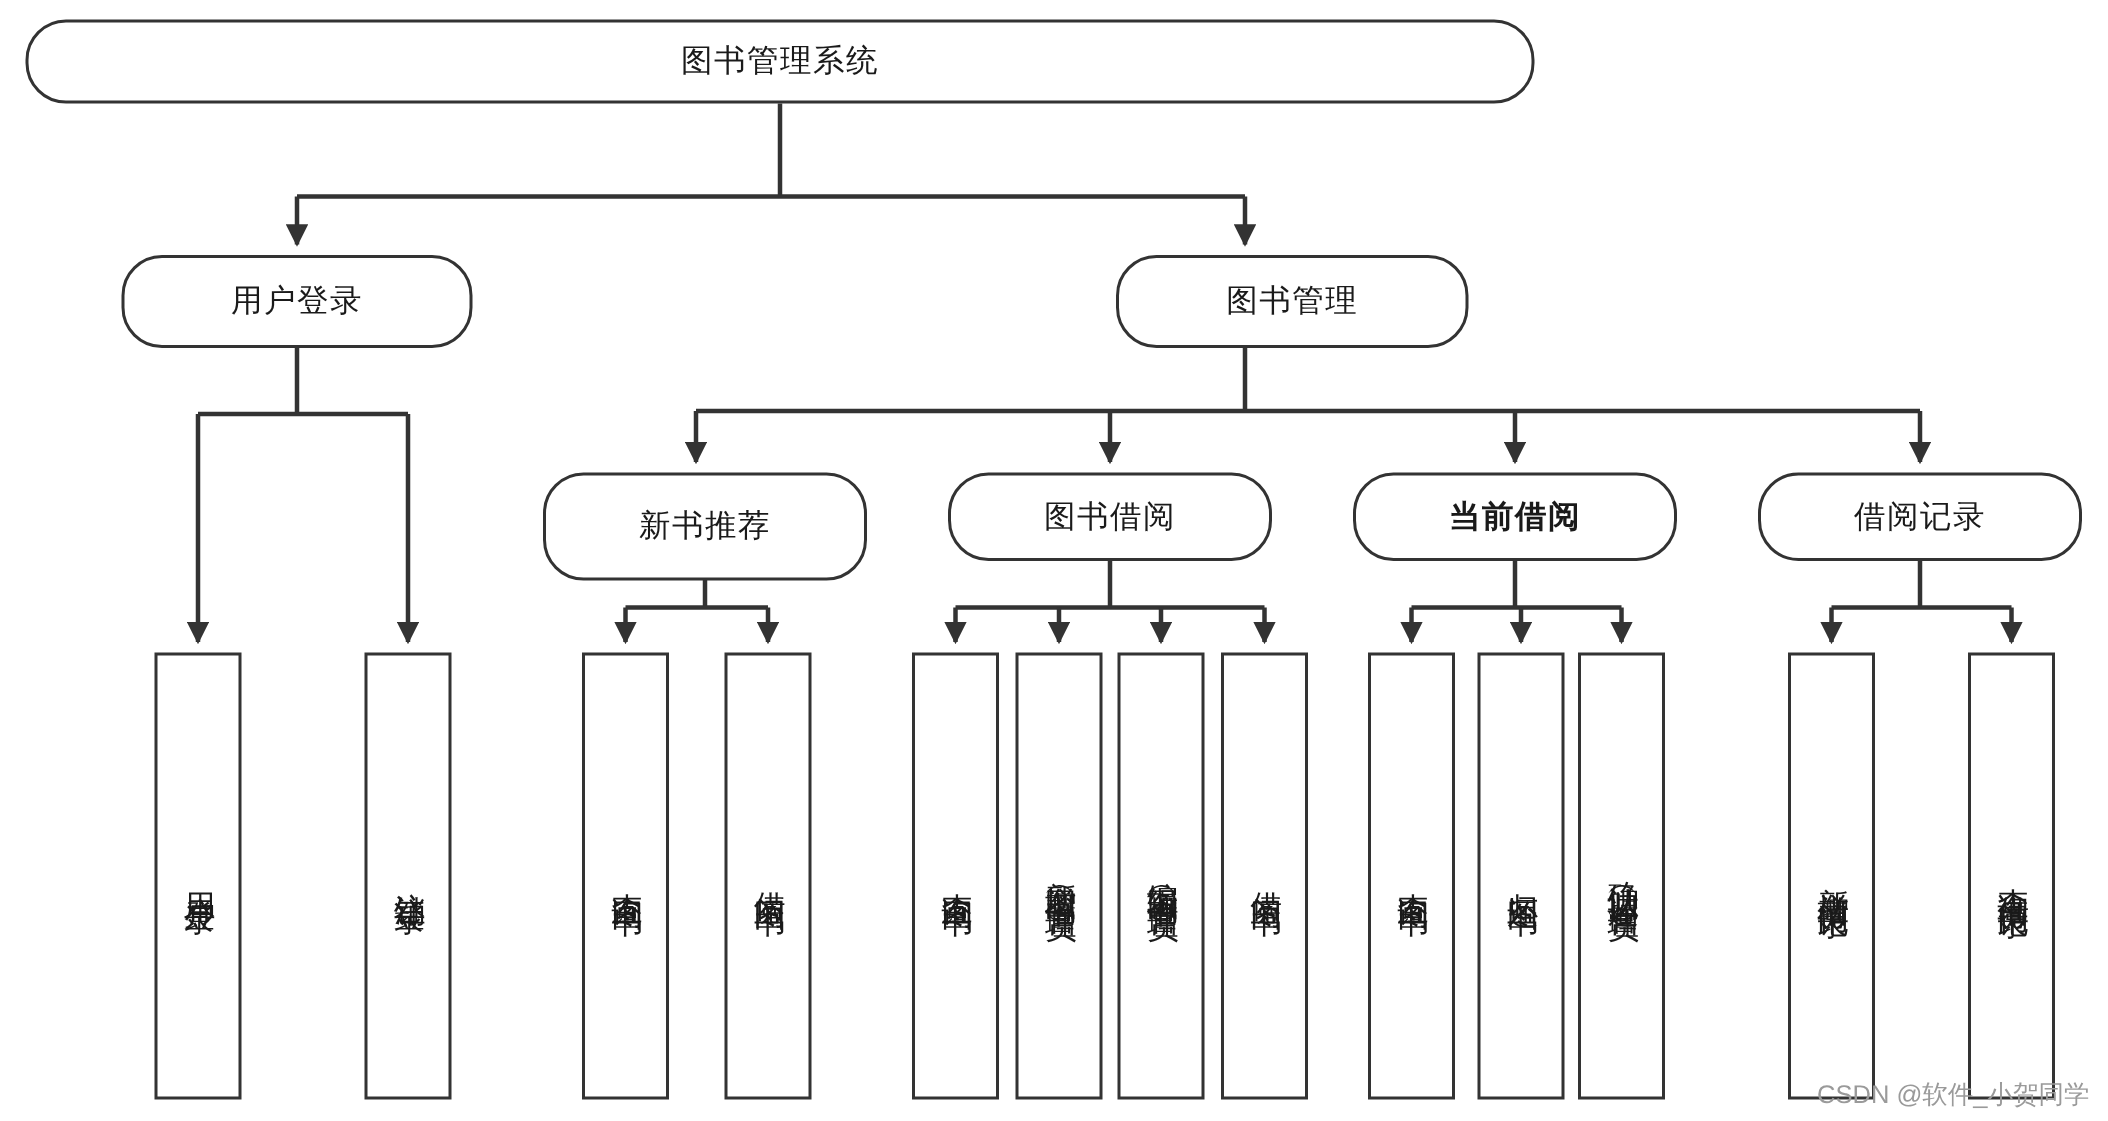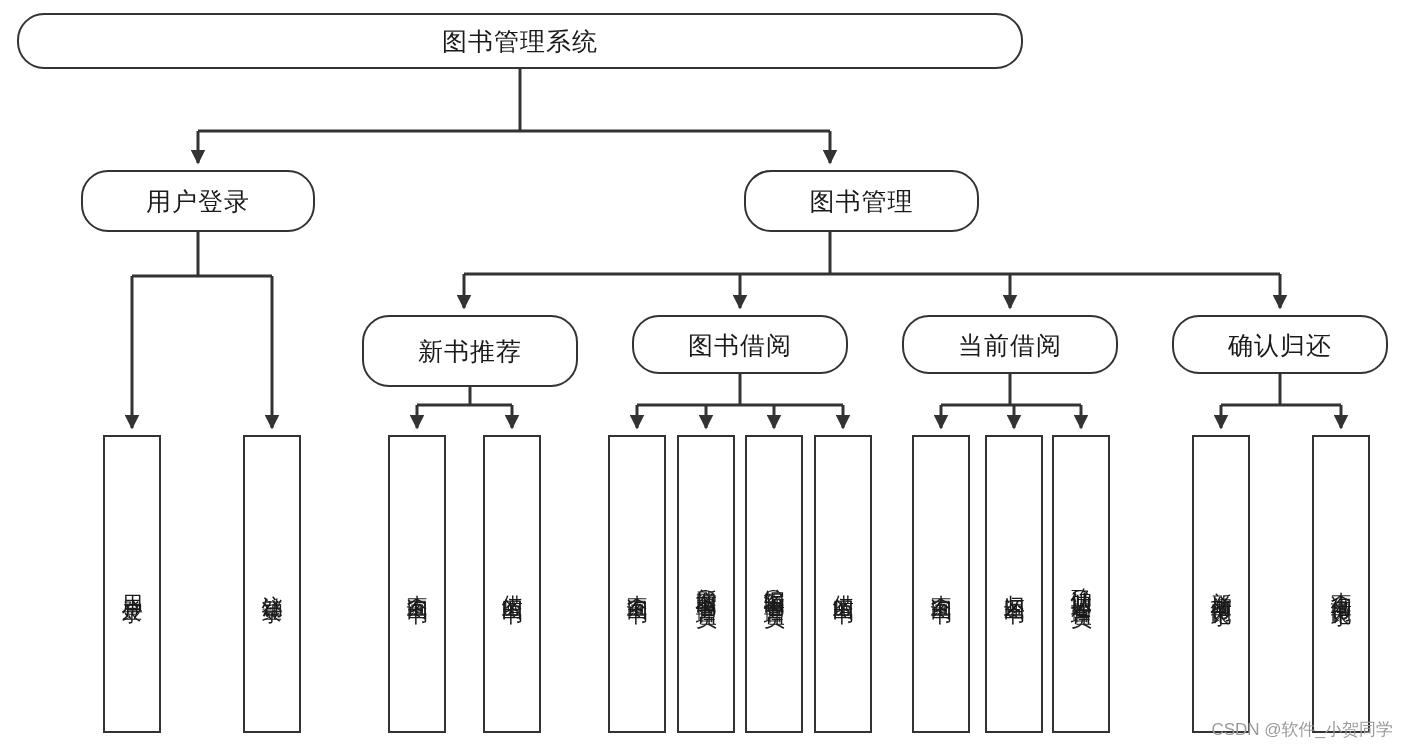--- a/index.html
+++ b/index.html
@@ -30,21 +30,21 @@
     position: absolute;
     box-sizing: border-box;
     background: #ffffff;
     border: 2px solid #333333;
     display: flex;
     align-items: center;
     justify-content: center;
     color: #1a1a1a;
   }
   .node.horiz {
-    font-size: 25px;
+    font-size: 21px;
     letter-spacing: 1px;
     line-height: 1.2;
     border-radius: 27px;
   }
   .node.vert {
     writing-mode: vertical-rl;
     text-orientation: upright;
     font-size: 21px;
     line-height: 1.25;
     letter-spacing: 3px;
@@ -131,25 +131,25 @@
   <div class="node horiz" style="left:712px; top:170px; width:235px; height:62px;margin-left:32px;">
     <span>图书管理</span>
   </div>
 
   <div class="node horiz" style="left:362px; top:315px; width:216px; height:72px;">
     <span>新书推荐</span>
   </div>
   <div class="node horiz" style="left:632px; top:315px; width:216px; height:59px;">
     <span>图书借阅</span>
   </div>
-  <div class="node horiz" style="left:902px; top:315px; width:216px; height:59px;">
+  <div class="node horiz" style="left:902px; top:315px; width:216px; height:59px;font-weight:bold;">
     <span>当前借阅</span>
   </div>
   <div class="node horiz" style="left:1172px; top:315px; width:216px; height:59px;">
-    <span>确认归还</span>
+    <span>借阅记录</span>
   </div>
 
   <div class="node vert" style="left:103px; top:435px; width:58px; height:298px;">
     <span class="vtext">用户登录</span>
   </div>
   <div class="node vert" style="left:243px; top:435px; width:58px; height:298px;">
     <span class="vtext">注销登录</span>
   </div>
   <div class="node vert" style="left:388px; top:435px; width:58px; height:298px;">
     <span class="vtext">查询图书</span>

